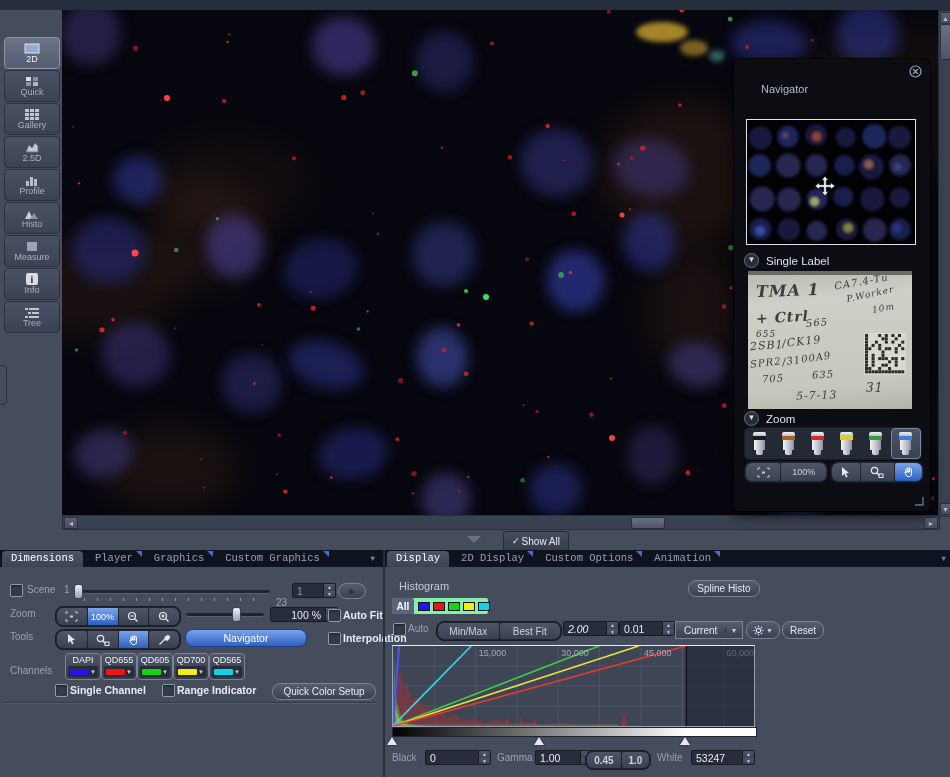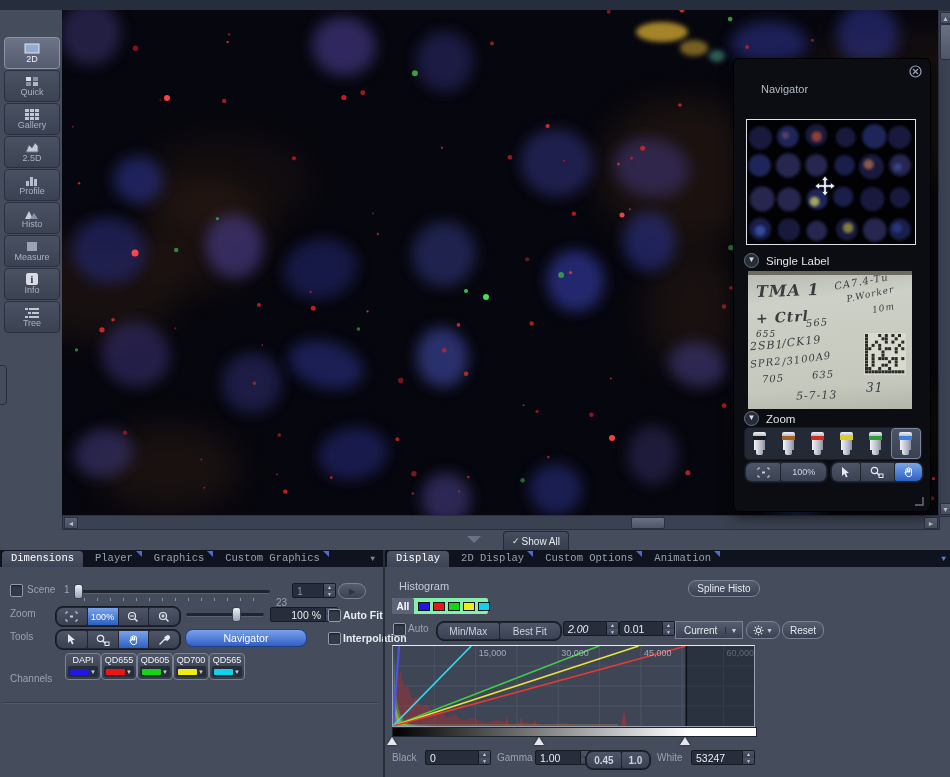--- a/index.html
+++ b/index.html
@@ -696,21 +696,21 @@
               <path d="M1.5,10.5 L7,5 M7,5 L8.5,6.5 M9,2 a1.6,1.6 0 0 1 2.2,2.2 L9.5,6 L7,3.5 Z" stroke="#e4e8f0" stroke-width="1.3" fill="#e4e8f0"></path>
             </svg>
         </div>
       </div>
       <div class="abs blue-pill" style="left:185px;top:0;width:120px;height:16px;">Navigator</div>
       <div class="abs chk" style="left:328px;top:3px;"></div>
       <span class="abs white" style="left:343px;top:3px;font-size:10.5px;font-weight:bold;">Interpolation</span>
     </div>
 
     <div class="abs" style="left:0;top:103px;width:383px;height:28px;">
-      <span class="abs lbl" style="left:10px;top:20px;">Channels</span>
+      <span class="abs lbl" style="left:10px;top:12px;">Channels</span>
       <div class="abs" style="left:65px;top:0;display:flex;">
         <div class="chan">
           <div class="cname">DAPI</div>
           <div class="cbar">
               <div class="csw" style="background: rgb(34, 22, 230);"></div>
               <span class="carr">▼</span>
             </div>
         </div>
         <div class="chan">
           <div class="cname">QD655</div>
@@ -736,20 +736,27 @@
         <div class="chan">
           <div class="cname">QD565</div>
           <div class="cbar">
               <div class="csw" style="background: rgb(18, 210, 234);"></div>
               <span class="carr">▼</span>
             </div>
         </div>
       </div>
     </div>
 
+    <div class="abs" style="left:0;top:133px;width:383px;height:16px;">
+      <div class="abs chk" style="left:55px;top:1px;"></div>
+      <span class="abs white" style="left:70px;top:1px;font-size:10.5px;font-weight:bold;">Single Channel</span>
+      <div class="abs chk" style="left:162px;top:1px;"></div>
+      <span class="abs white" style="left:177px;top:1px;font-size:10.5px;font-weight:bold;">Range Indicator</span>
+      <div class="abs pill" style="left:272px;top:0;width:102px;height:15px;">Quick Color Setup</div>
+    </div>
 
     <div class="abs" style="left:4px;top:152px;width:375px;height:1px;background:#353c4a;box-shadow:0 1px 0 #545b6c;"></div>
   </div>
 
   <div class="abs" style="left:383px;top:550px;width:2px;height:227px;background:#262c38;"></div>
 
   <div class="abs" style="left:385px;top:550px;width:565px;height:227px;">
     <div class="tabbar" style="position:relative;">
       <div class="tab active">Display</div>
       <div class="tab corner">2D Display</div>

